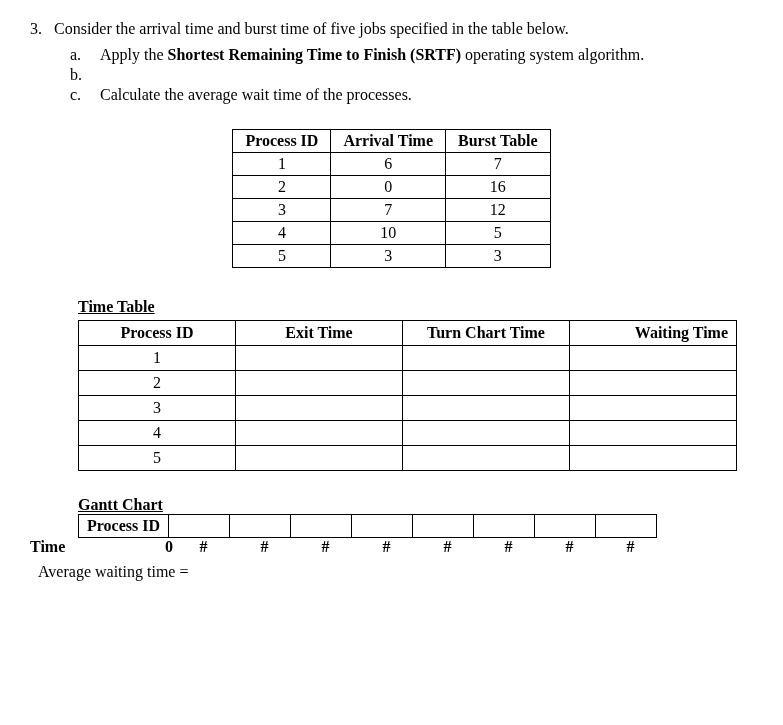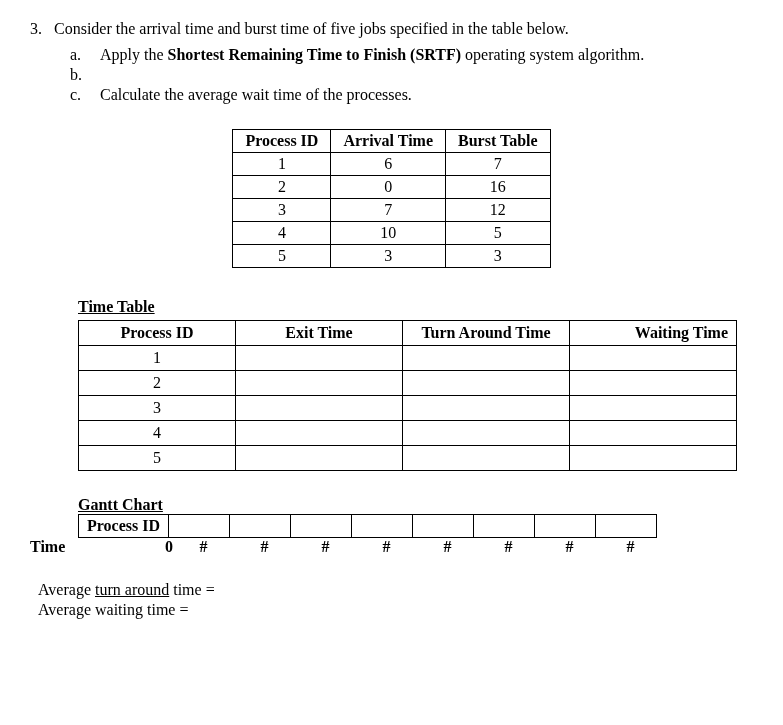--- a/index.html
+++ b/index.html
@@ -98,21 +98,21 @@
     }
     .gantt-cell {
       border: 1px solid #000;
       border-left: none;
       width: 60px;
       height: 22px;
     }
     .gantt-time-row {
       display: flex;
       align-items: center;
-      margin-bottom: 25px;
+      margin-bottom: 7px;
     }
     .gantt-time-label {
       font-weight: bold;
       width: 48px;
       text-align: left;
     }
     .gantt-time-val {
       font-weight: bold;
       text-align: center;
     }
@@ -183,21 +183,21 @@
       </tr>
     </tbody>
 </table>
 
 <div class="section-title">Time Table</div>
 <table class="time-table">
   <thead>
     <tr>
       <th class="col1">Process ID</th>
       <th class="col2">Exit Time</th>
-      <th class="col3"><span>Turn Around Time</span></th>
+      <th class="col3"><span>Turn Chart Time</span></th>
       <th class="col4">Waiting Time</th>
     </tr>
   </thead>
   <tbody id="time-tbody">
       <tr>
         <td>1</td>
         <td>&nbsp;</td>
         <td>&nbsp;</td>
         <td>&nbsp;</td>
       </tr>
@@ -247,17 +247,14 @@
   <span class="gantt-time-val" style="width:61px;">#</span>
   <span class="gantt-time-val" style="width:61px;">#</span>
   <span class="gantt-time-val" style="width:61px;">#</span>
   <span class="gantt-time-val" style="width:61px;">#</span>
   <span class="gantt-time-val" style="width:61px;">#</span>
   <span class="gantt-time-val" style="width:61px;">#</span>
   <span class="gantt-time-val" style="width:61px;">#</span>
 </div>
 
 <div class="averages">
-  <div>
-    <span>Average </span><span class="underline">turn around</span><span> time =</span>
-  </div>
   <div>Average waiting time =</div>
 </div>
 
 </body></html>

